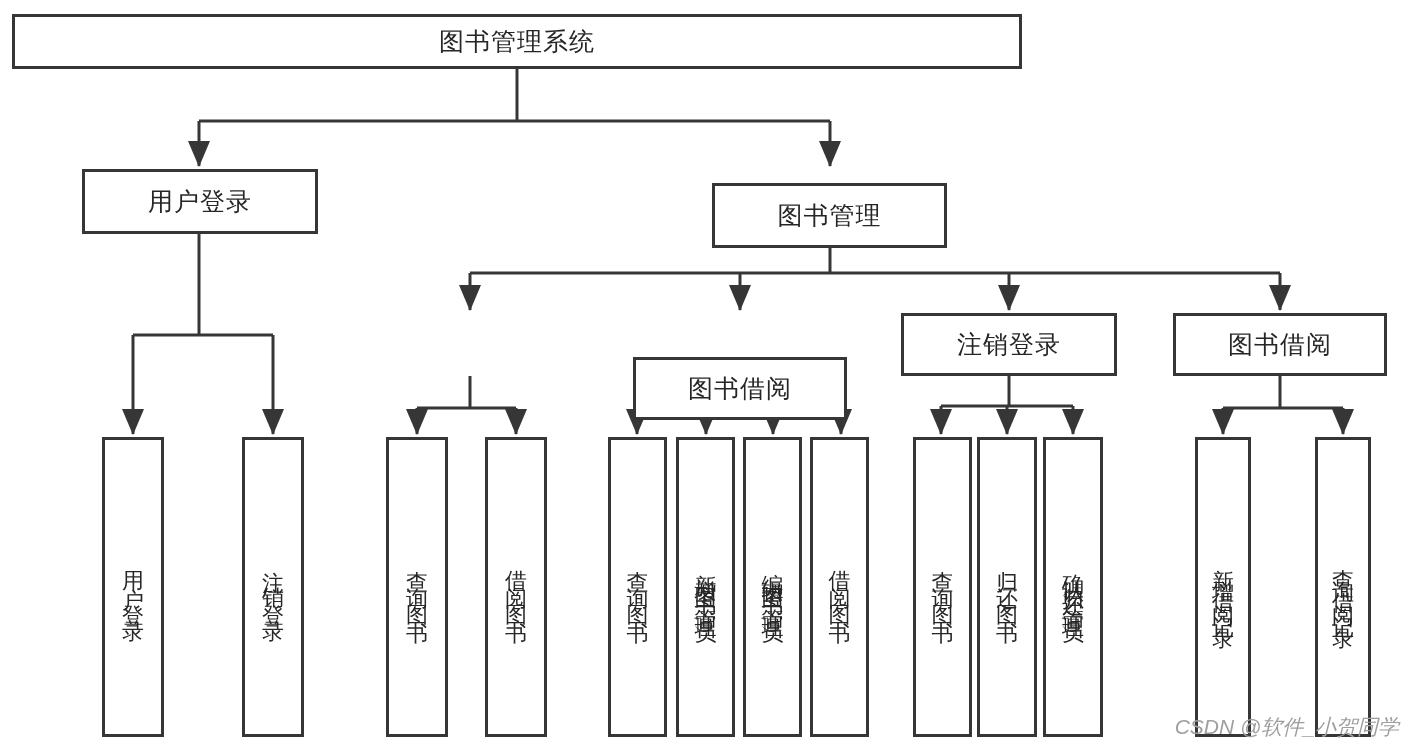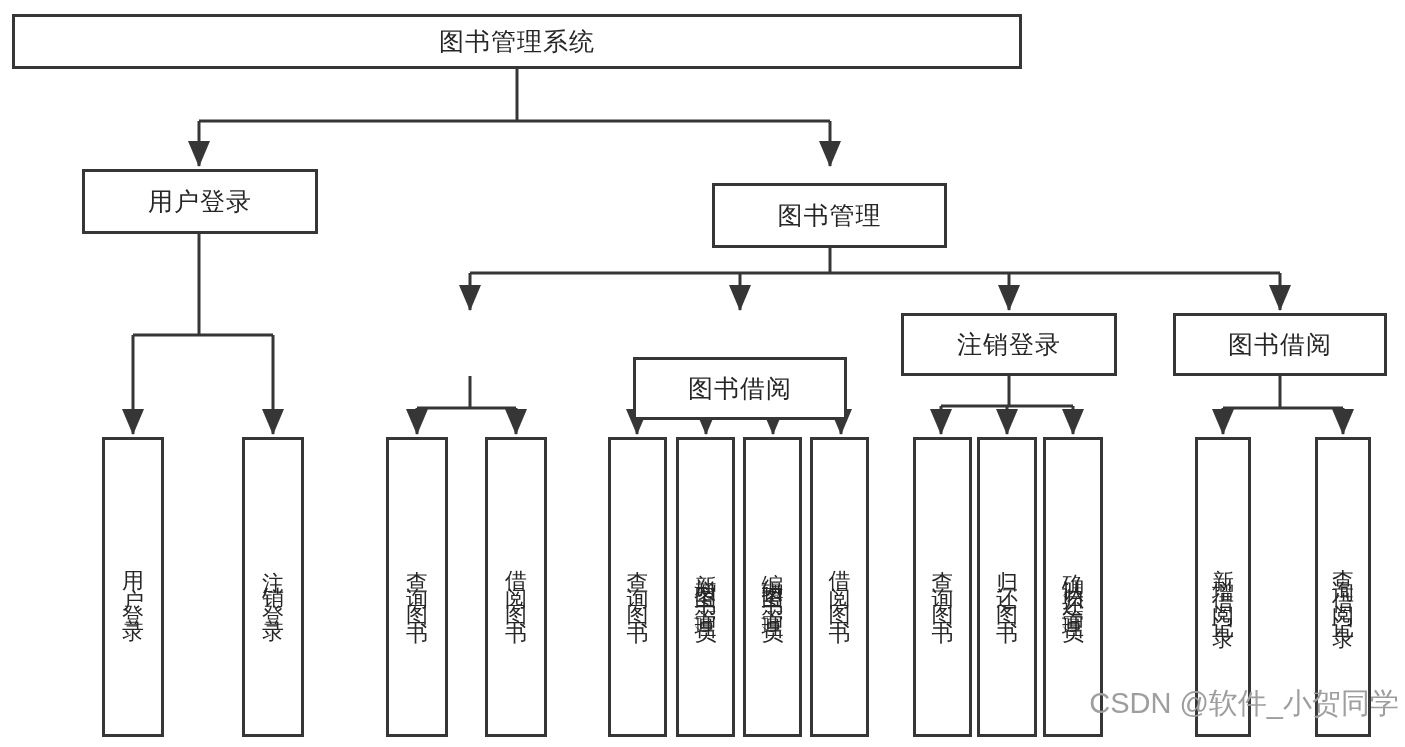--- a/index.html
+++ b/index.html
@@ -46,25 +46,26 @@
   .leaf .vtext{
     writing-mode:vertical-lr;
     text-orientation:mixed;
     line-height:1;
   }
   .ls-wide .vtext{letter-spacing:17px;}
   .ls-med  .vtext{letter-spacing:12px;}
   .ls-tight .vtext{letter-spacing:7px;}
   .watermark{
     position:absolute;
-    right:6px;bottom:23px;
+    right:6px;bottom:6px;
     color:var(--wm);
-    font-size:29px;
+    font-size:21px;
     z-index:2;
     white-space:nowrap;
+    font-style:italic;
   }
 </style>
 </head>
 <body>
 
 <div class="canvas">
 
   <svg class="connectors" viewBox="0 0 1405 747" xmlns="http://www.w3.org/2000/svg">
     <defs>
       <marker id="arrow" markerUnits="userSpaceOnUse" markerWidth="26" markerHeight="22" refX="25" refY="11" orient="auto">

